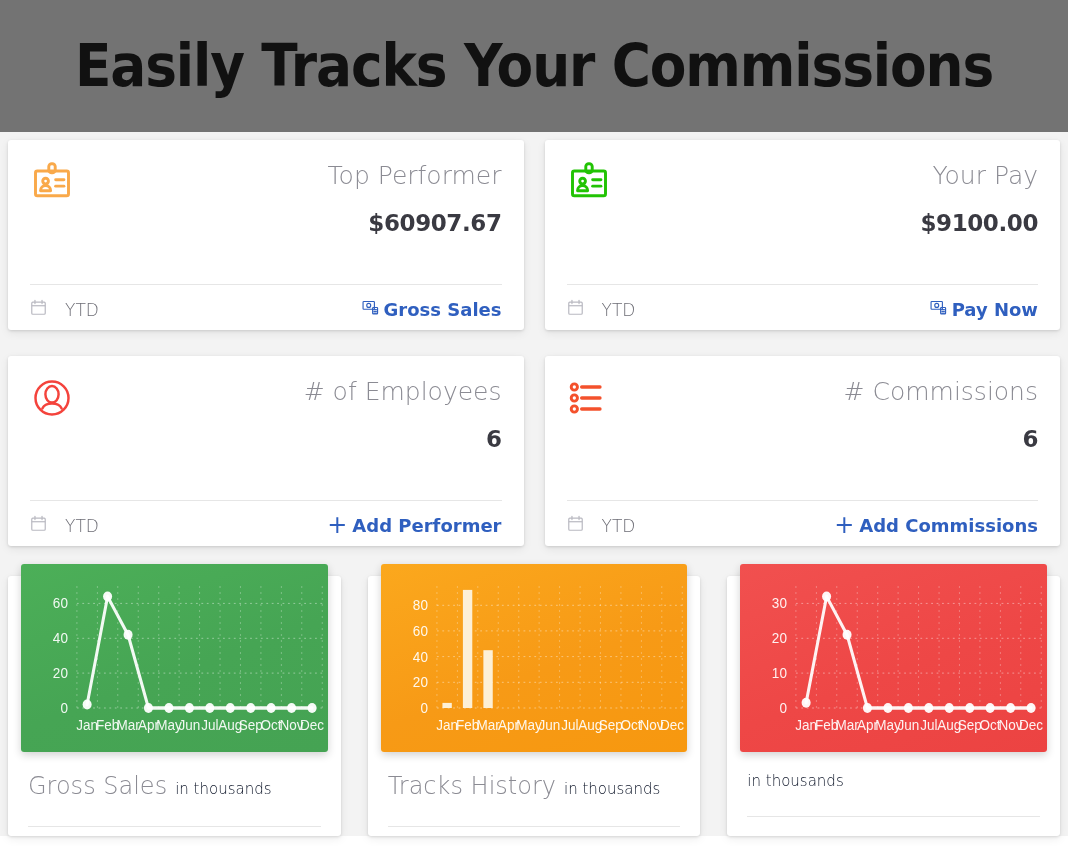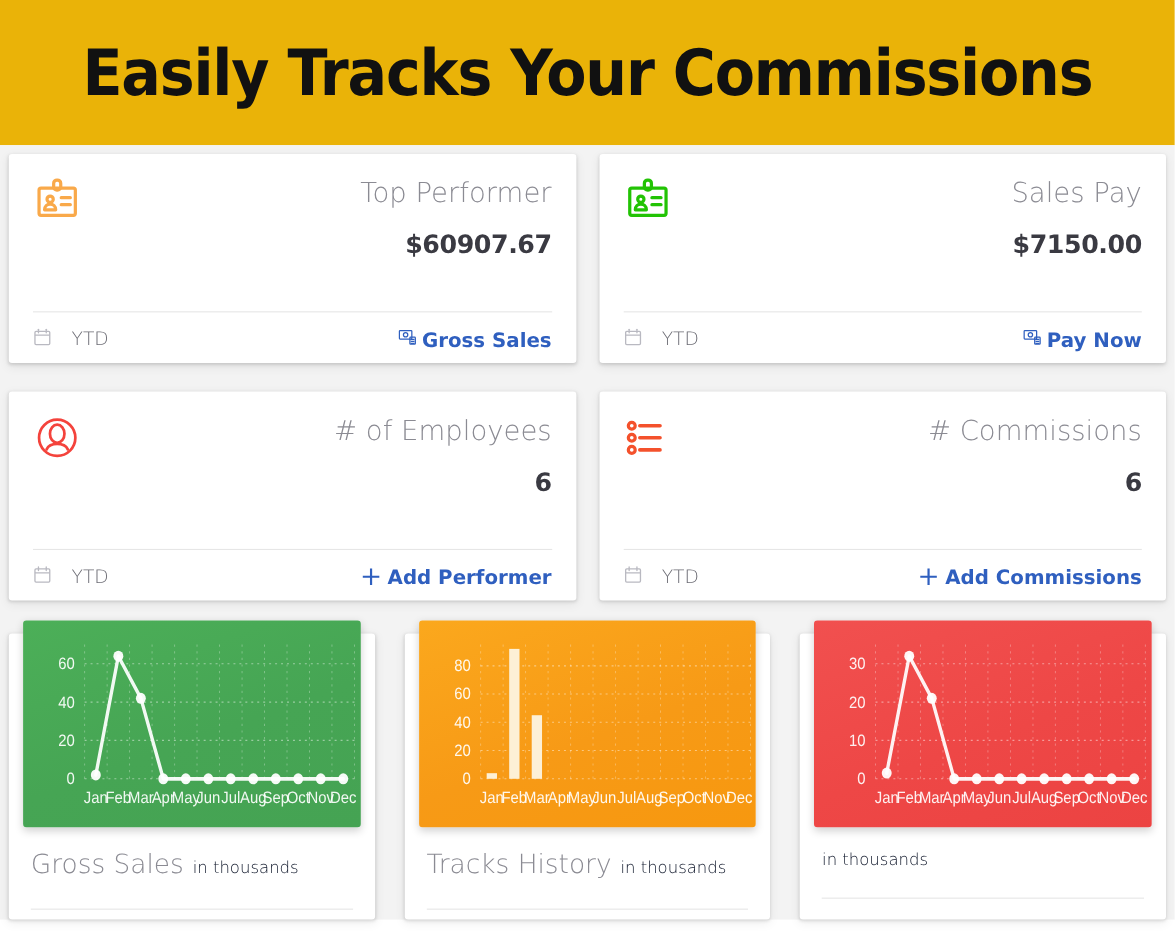--- a/index.html
+++ b/index.html
@@ -9,21 +9,21 @@
     background: #ffffff;
     font-family: "Liberation Sans", sans-serif;
     overflow: hidden;
   }
   .page { position: relative; width: 1068px; height: 848px; background: #ffffff; }
 
   
   .hero {
     height: 132px;
     display: flex; align-items: center; justify-content: center;
-    background: #eab308;
+    background: #737373;
   }
   .hero-title {
     font-family: "DejaVu Sans", sans-serif;
     font-weight: bold;
     font-size: 58px;
     letter-spacing: -1.2px;
     color: #111111;
     transform: scaleX(0.92);
     transform-origin: center;
     white-space: nowrap;
@@ -191,22 +191,22 @@
         <div class="stat-top">
           <span class="stat-icon"><svg xmlns="http://www.w3.org/2000/svg" viewBox="0 0 48 48" fill="none" stroke="#22c304" stroke-width="3.2" stroke-linejoin="round" width="44" height="44">
               <rect x="6" y="12" width="36" height="27" rx="2"></rect>
               <rect x="20.5" y="4" width="7" height="10" rx="3.2"></rect>
               <circle cx="17" cy="23" r="3.1"></circle>
               <path d="M11.5 33.5c0-3.4 2.5-5.6 5.5-5.6s5.5 2.2 5.5 5.6z" stroke-linecap="round"></path>
               <line x1="28" y1="21.5" x2="37" y2="21.5" stroke-linecap="round"></line>
               <line x1="28" y1="28.5" x2="37" y2="28.5" stroke-linecap="round"></line>
             </svg></span>
           <div class="stat-right">
-            <div class="stat-label">Sales Pay</div>
-            <div class="stat-value">$7150.00</div>
+            <div class="stat-label">Your Pay</div>
+            <div class="stat-value">$9100.00</div>
           </div>
         </div>
         <div class="stat-divider"></div>
         <div class="stat-foot">
           <div class="foot-left">
             <span><svg xmlns="http://www.w3.org/2000/svg" viewBox="0 0 24 24" fill="none" stroke="#b9b9c1" stroke-width="1.7" width="17" height="17">
                 <rect x="2.5" y="4.5" width="19" height="17" rx="1.4"></rect>
                 <line x1="2.5" y1="9.5" x2="21.5" y2="9.5"></line>
                 <line x1="7" y1="2" x2="7" y2="6.5" stroke-linecap="round"></line>
                 <line x1="17" y1="2" x2="17" y2="6.5" stroke-linecap="round"></line>

